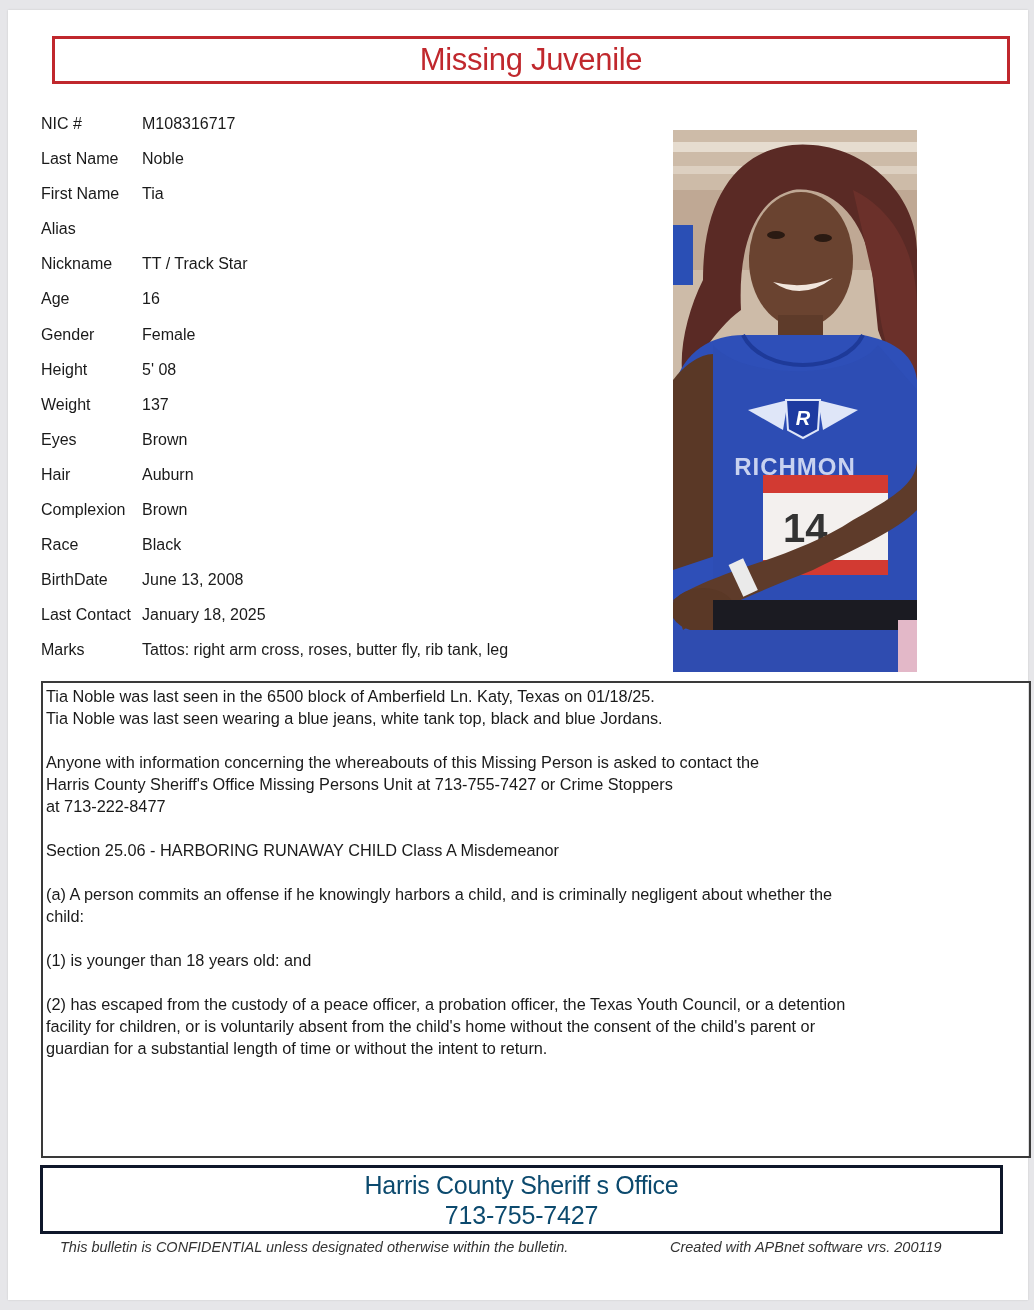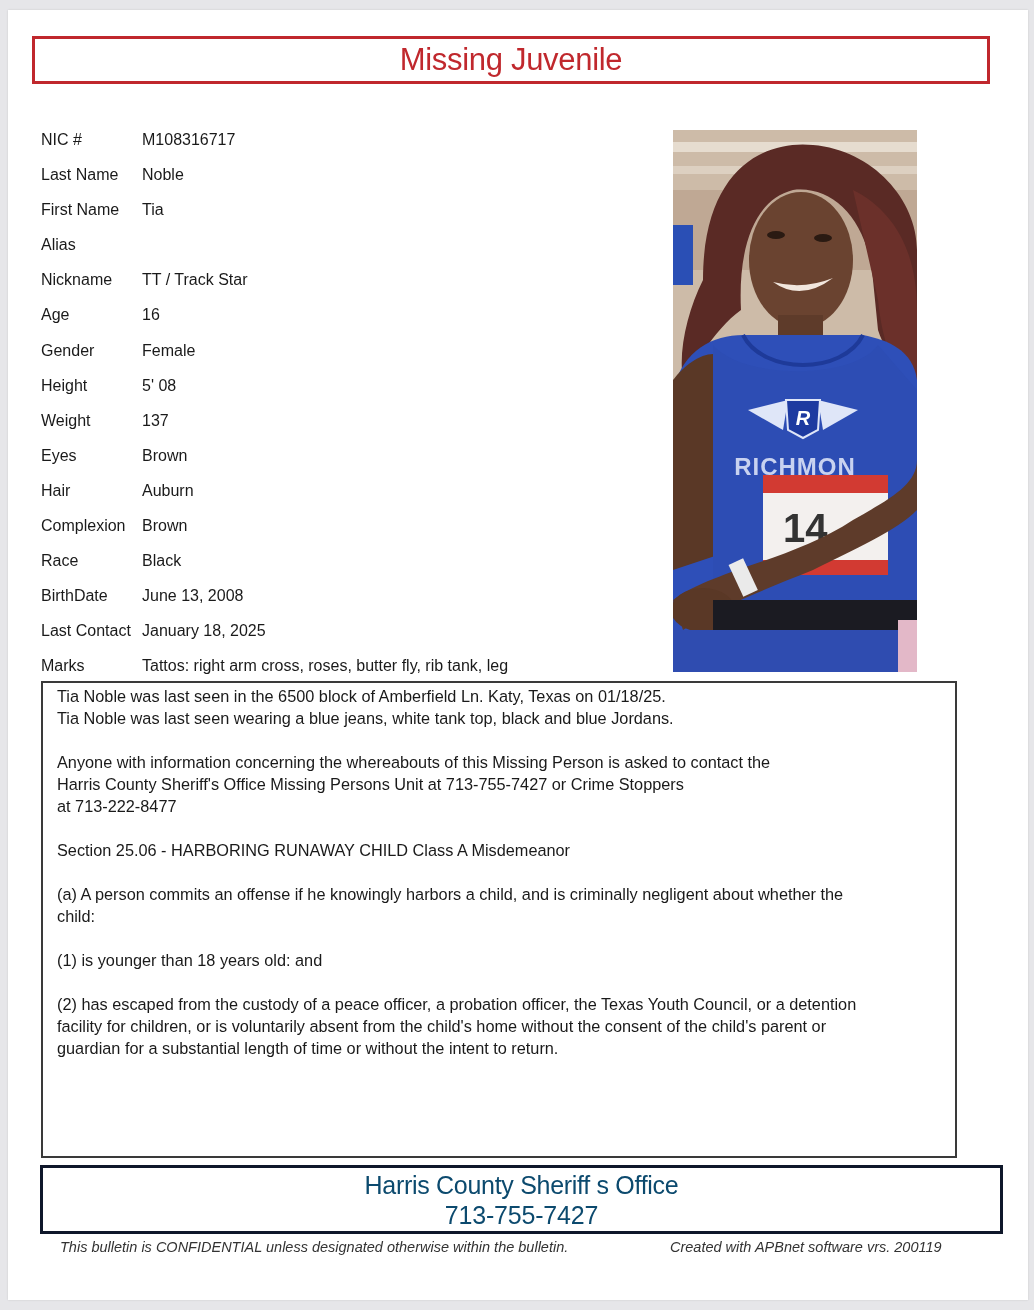--- a/index.html
+++ b/index.html
@@ -13,21 +13,21 @@
     }
     .page {
       position: absolute;
       left: 8px; top: 10px;
       width: 1020px; height: 1290px;
       background: #ffffff;
       box-shadow: 0 0 2px rgba(0,0,0,0.12);
     }
     .title-box {
       position: absolute;
-      left: 24px; top: 26px;
+      left: 44px; top: 26px;
       width: 958px; height: 48px;
       border: 3px solid #c0282d;
       box-sizing: border-box;
       display: flex; align-items: center; justify-content: center;
     }
     .title-text {
       color: #c0282d;
       font-size: 31px;
       letter-spacing: -0.3px;
     }
@@ -36,21 +36,21 @@
       top: 87px; left: 33px;
       width: 960px; height: 24px;
       font-size: 19px;
     }
     .meta-row span { position: absolute; top: 0; white-space: nowrap; }
     .meta-sent { left: 0; }
     .meta-case { left: 377px; }
     .meta-author { left: 636px; }
     .fields {
       position: absolute;
-      left: 33px; top: 120px;
+      left: 33px; top: 104px;
       width: 620px;
     }
     .field-row {
       position: relative;
       height: 35.1px;
       font-size: 16px;
       line-height: 20px;
     }
     .field-label { position: absolute; left: 0; top: 0; white-space: nowrap; }
     .field-value { position: absolute; left: 101px; top: 0; white-space: nowrap; }
@@ -58,24 +58,24 @@
       position: absolute;
       left: 665px; top: 120px;
       width: 244px; height: 542px;
       overflow: hidden;
       background: #c9b8a6;
     }
     .photo svg { display: block; width: 100%; height: 100%; }
     .desc-box {
       position: absolute;
       left: 33px; top: 671px;
-      width: 916px; height: 477px;
+      width: 990px; height: 477px;
       border: 2px solid #3a3a3a;
       box-sizing: border-box;
-      padding: 2px 14px;
+      padding: 2px 3px;
       font-size: 16.3px;
       line-height: 22px;
     }
     .desc-box p { margin: 0; white-space: pre-line; }
     .desc-box p.gap { margin-top: 22px; }
     .footer-box {
       position: absolute;
       left: 32px; top: 1155px;
       width: 963px; height: 69px;
       border: 3px solid #0f172a;

